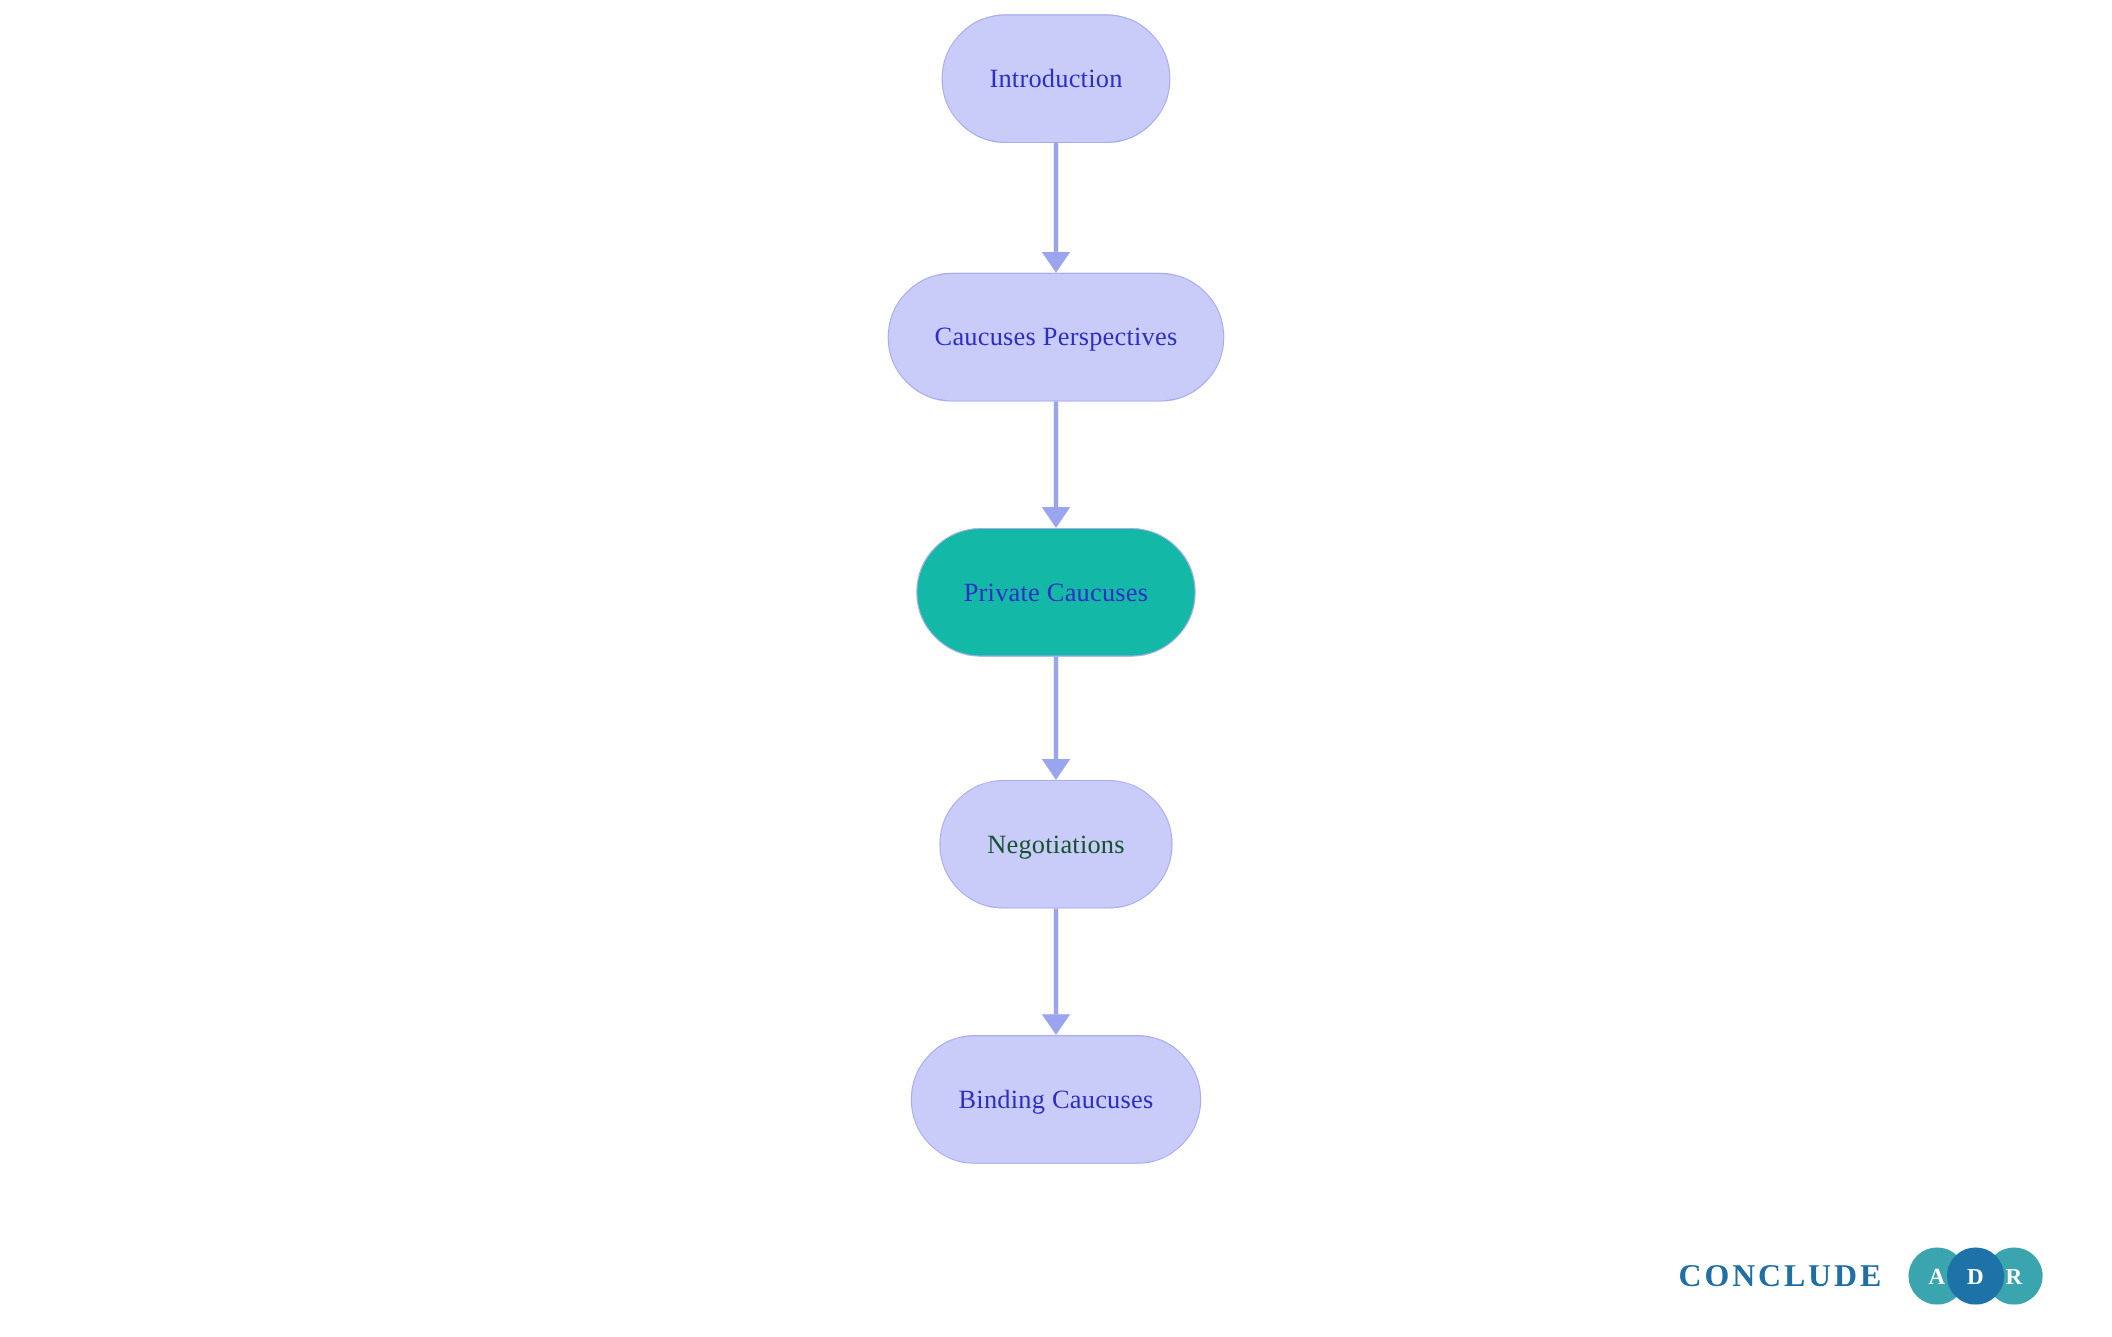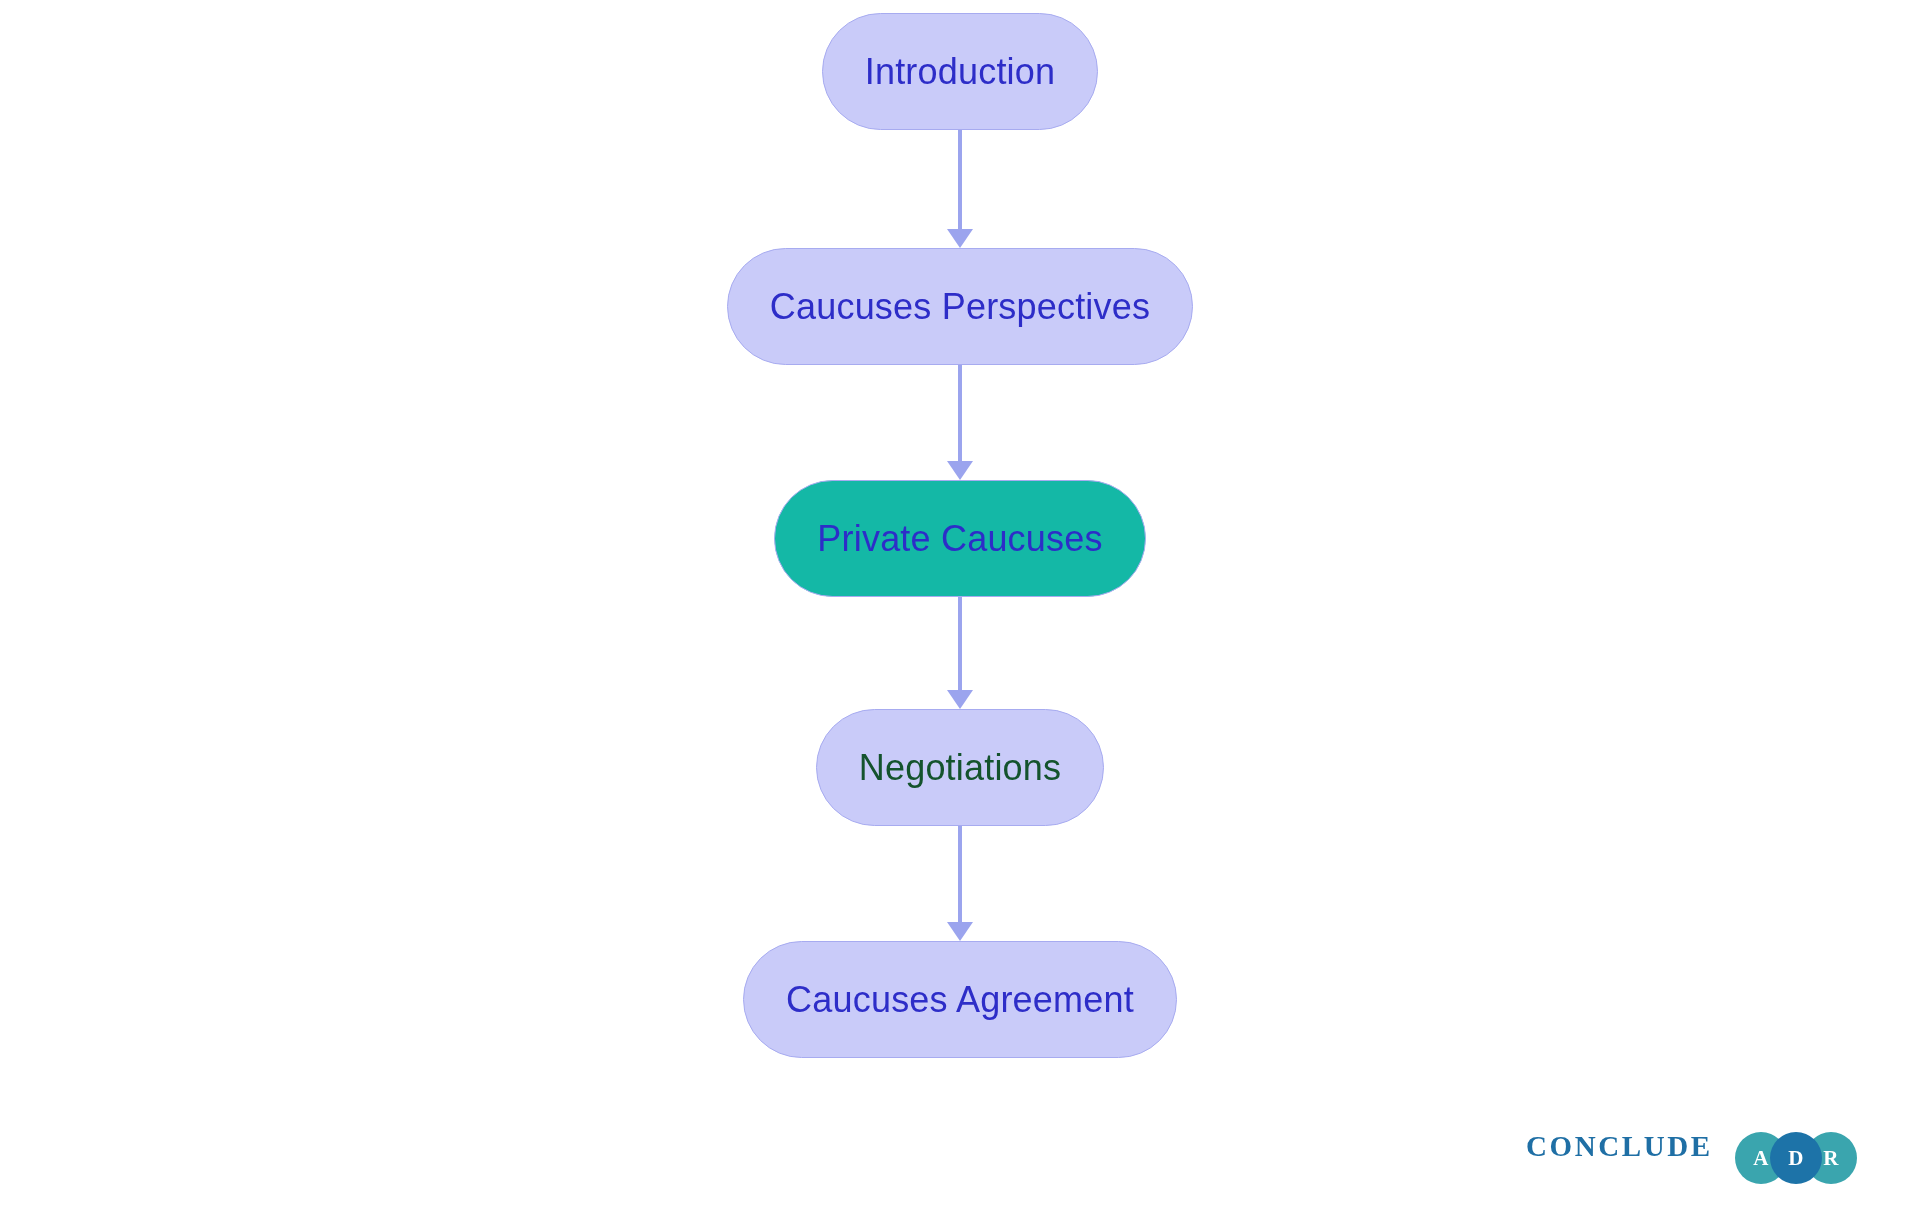--- a/index.html
+++ b/index.html
@@ -39,25 +39,26 @@
   .node {
     box-sizing: border-box;
     height: 117px;
     border-radius: 60px;
     background: #c9cbf9;
     border: 1.6px solid #a7abf0;
     color: #2d2dc8;
     display: flex;
     align-items: center;
     justify-content: center;
-    font-size: 36px;
+    font-size: 24px;
     font-weight: 400;
     letter-spacing: 0.2px;
     white-space: nowrap;
     padding: 0 42px;
+    font-family: Liberation Serif, serif;
   }
 
   .node-label {
     display: block;
     line-height: 1;
   }
 
   
   .connector {
     width: 26px;
@@ -87,20 +88,21 @@
 
   
   .top-offset { height: 13px; }
 
   
   .logo {
     position: absolute;
     left: 1526px;
     top: 1132px;
     display: flex;
+    align-items: center;
     height: 56px;
   }
   .logo-wordmark {
     font-family: "Liberation Serif", "DejaVu Serif", serif;
     font-size: 29px;
     font-weight: 700;
     letter-spacing: 2.6px;
     color: #1f6fa5;
     line-height: 1;
     margin-right: 22px;
@@ -168,21 +170,21 @@
     <div class="node node-4" style="background: rgb(201, 203, 249); border-color: rgb(167, 171, 240); color: #14532d;">
       <span class="node-label">Negotiations</span>
     </div>
 
     <div class="connector gap-4">
       <div class="stem" style="background: rgb(155, 164, 238);"></div>
       <div class="head" style="border-top-color: rgb(155, 164, 238);"></div>
     </div>
 
     <div class="node node-5" style="background: rgb(201, 203, 249); border-color: rgb(167, 171, 240); color: rgb(45, 45, 200);">
-      <span class="node-label">Caucuses Agreement</span>
+      <span class="node-label">Binding Caucuses</span>
     </div>
 
   </div>
 
   <div class="logo">
     <div class="logo-wordmark" style="color: rgb(31, 111, 165);">CONCLUDE</div>
     <div class="logo-circles">
       <div class="logo-circle c-a" style="background: rgb(58, 165, 174);">A</div>
       <div class="logo-circle c-d" style="background: rgb(29, 115, 168);">D</div>
       <div class="logo-circle c-r" style="background: rgb(58, 165, 174);">R</div>

